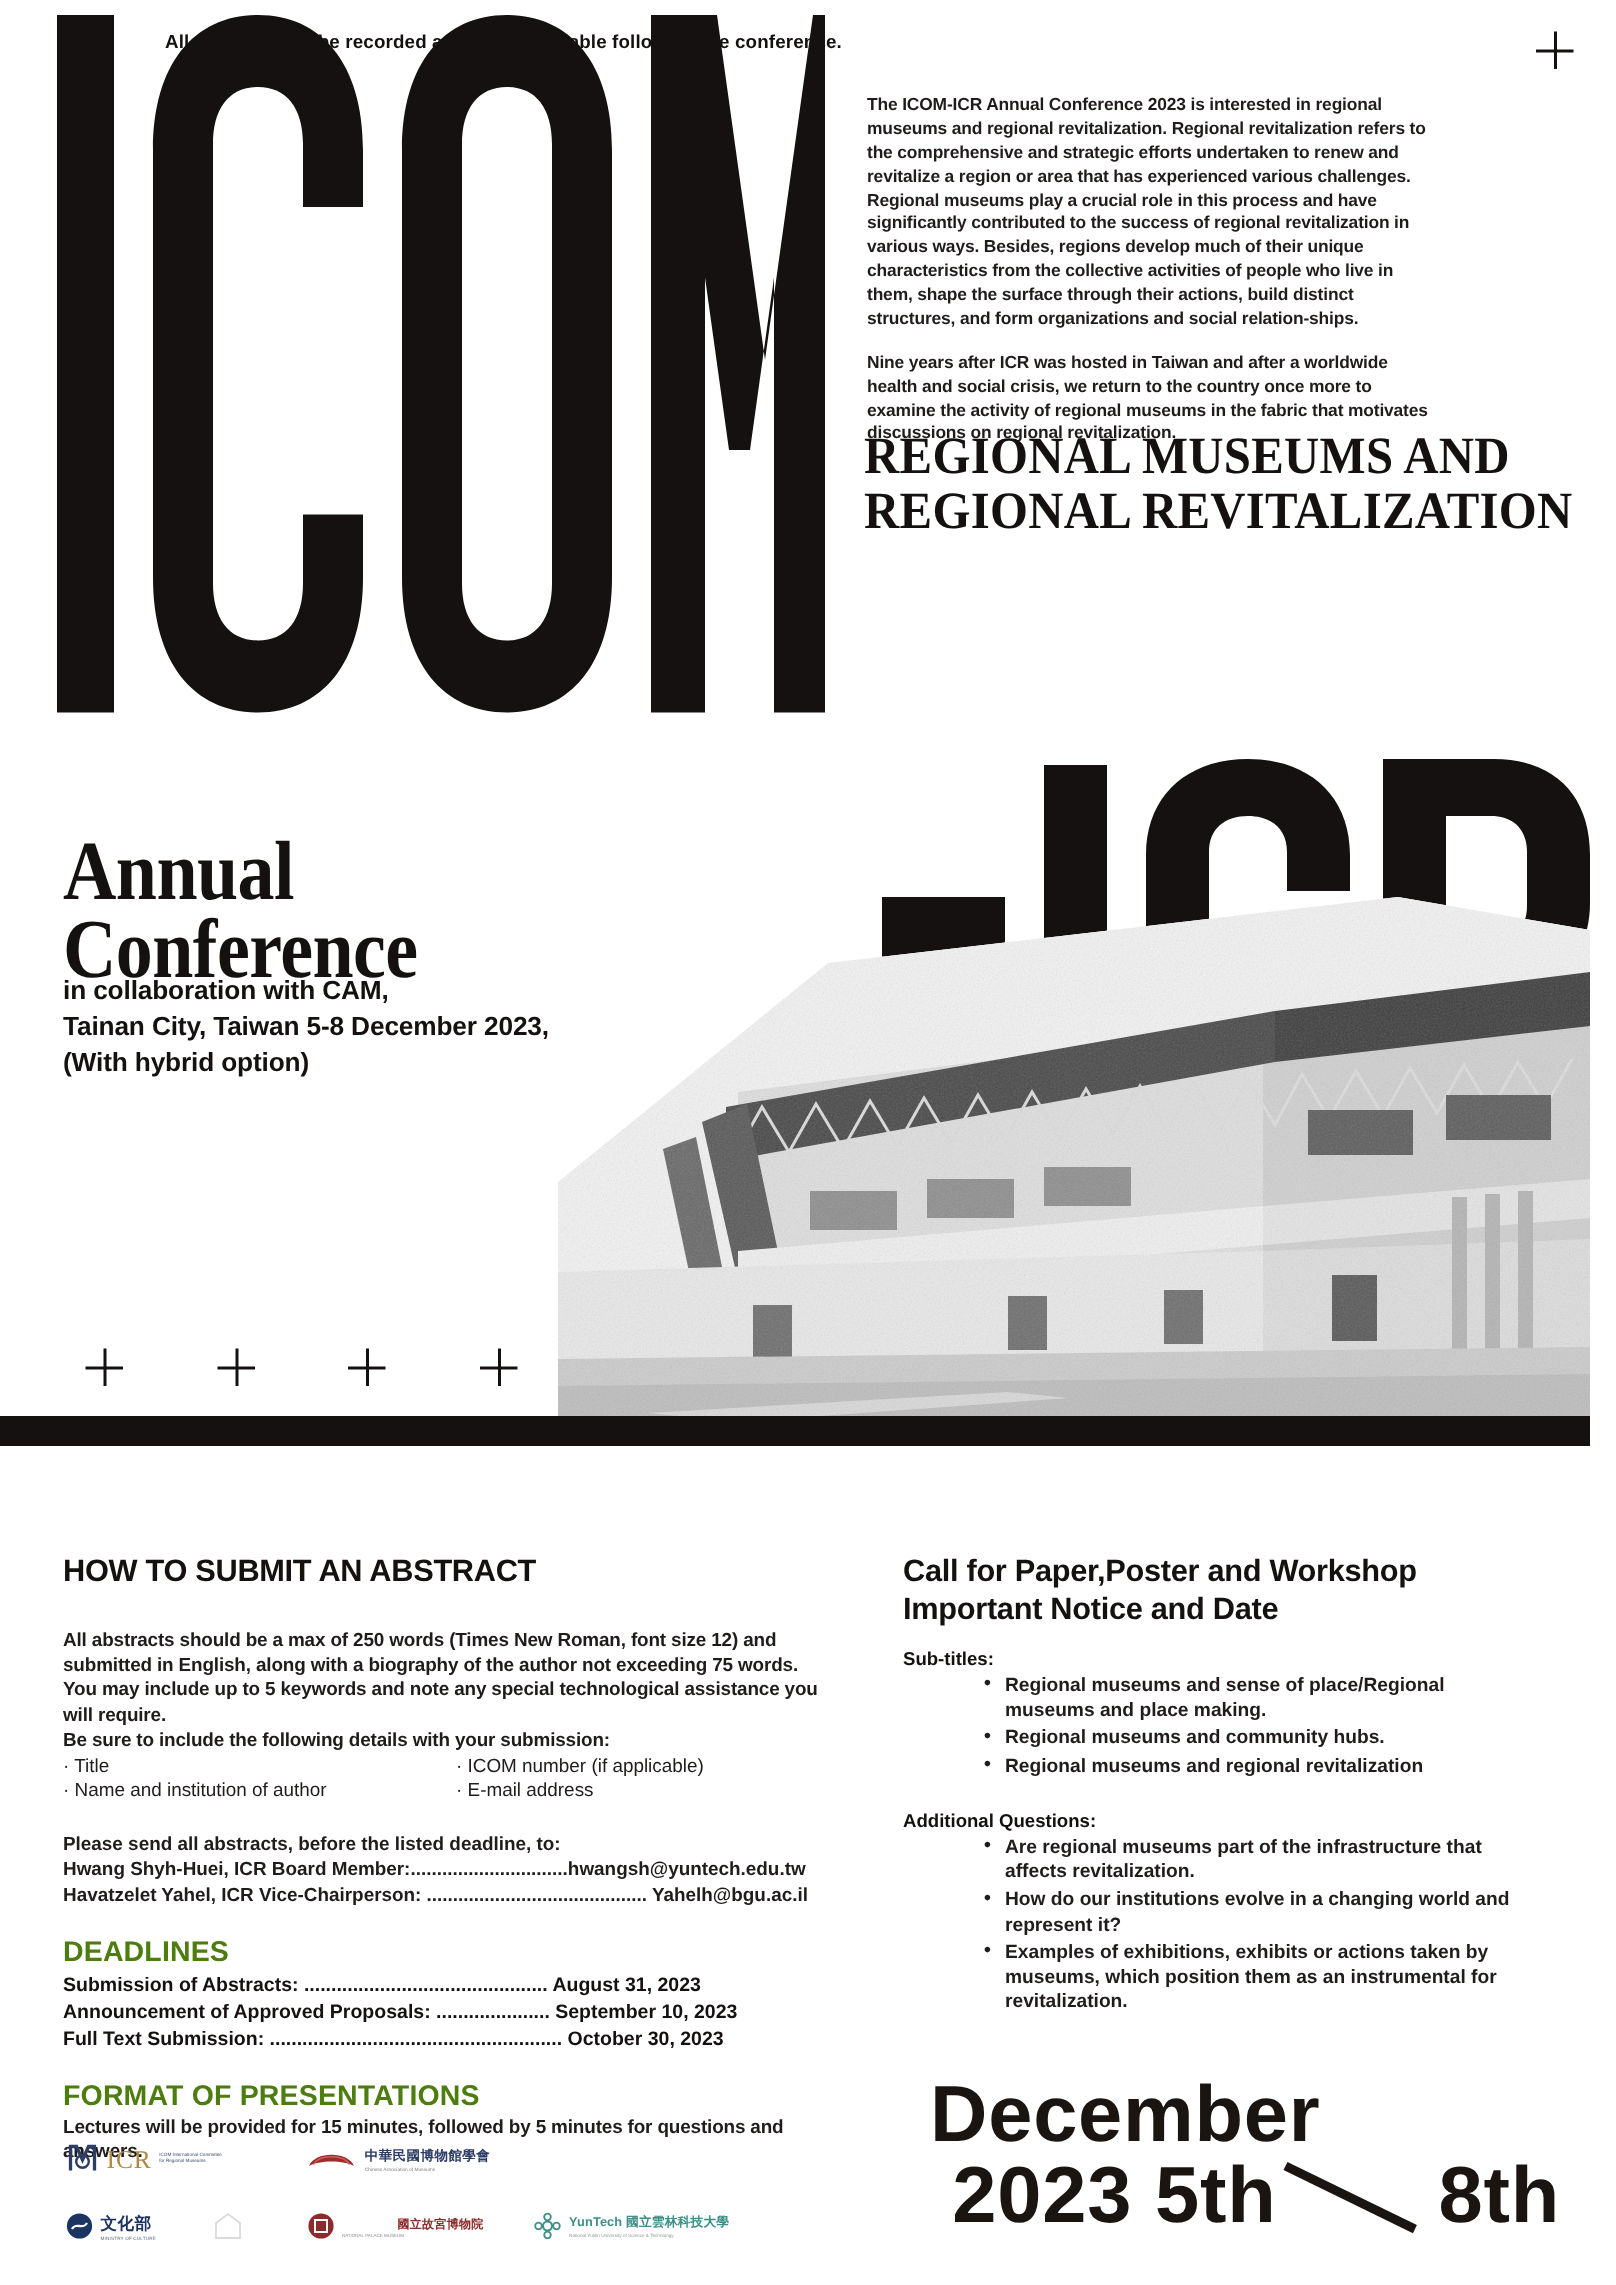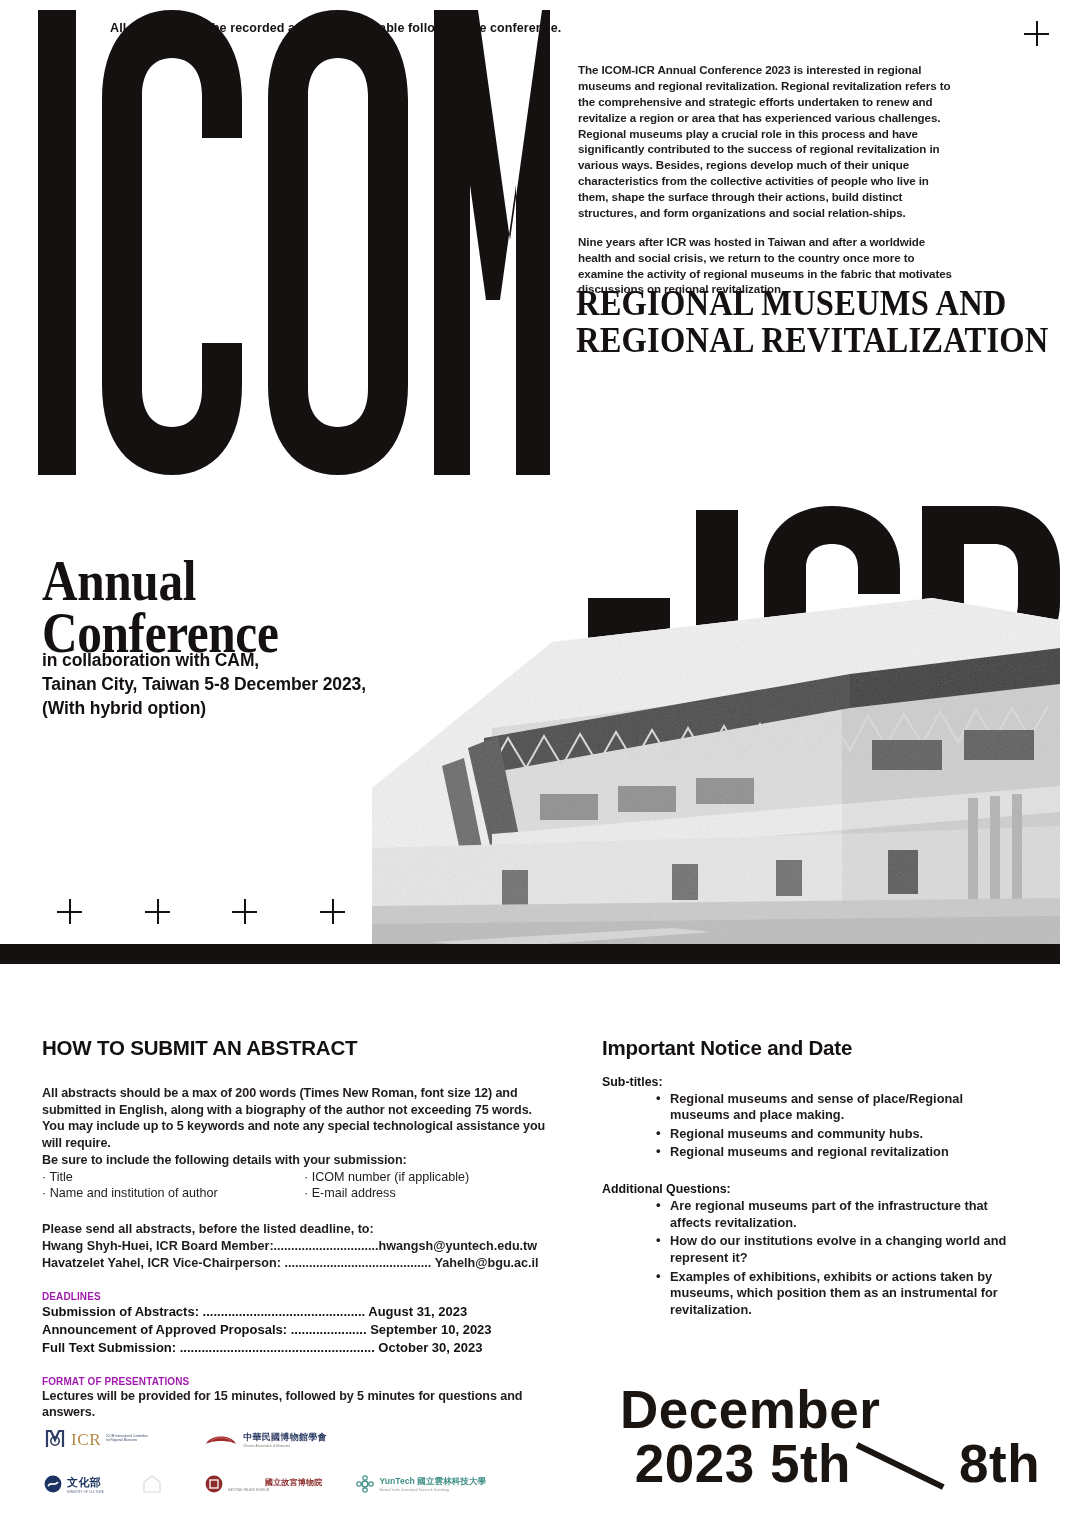--- a/index.html
+++ b/index.html
@@ -188,24 +188,24 @@
   .twocol-list .bullet-line {
     font-size: 12.6px;
     font-weight: normal;
     line-height: 1.33;
     color: #201c1b;
     white-space: nowrap;
   }
   .gap-md { height: 19px; }
 
   .dl-head {
-    font-size: 10px;
+    font-size: 19px;
     font-weight: bold;
     letter-spacing: 0.1px;
-    color: #a21caf;
+    color: #4d7c0f;
     margin-bottom: 1px;
   }
   .dl-row {
     font-size: 13px;
     font-weight: bold;
     line-height: 1.38;
     color: #141110;
     white-space: nowrap;
   }
   .contact-row {
@@ -475,21 +475,21 @@
   <div class="collab">
     <span class="line">in collaboration with CAM,</span>
     <span class="line">Tainan City, Taiwan 5-8 December 2023,</span>
     <span class="line">(With hybrid option)</span>
   </div>
 
   <div class="col-left">
     <div class="sec-title">HOW TO SUBMIT AN ABSTRACT</div>
 
     <div class="body-text">
-      <span class="line">All abstracts should be a max of 200 words (Times New Roman, font size 12) and</span>
+      <span class="line">All abstracts should be a max of 250 words (Times New Roman, font size 12) and</span>
       <span class="line">submitted in English, along with a biography of the author not exceeding 75 words.</span>
       <span class="line">You may include up to 5 keywords and note any special technological assistance you</span>
       <span class="line">will require.</span>
       <span class="line">Be sure to include the following details with your submission:</span>
     </div>
 
     <div class="twocol-list">
       <div class="col">
         <div class="bullet-line">· Title</div>
         <div class="bullet-line">· Name and institution of author</div>
@@ -517,20 +517,21 @@
 
     <div class="dl-head">FORMAT OF PRESENTATIONS</div>
     <div class="body-text">
       <span class="line">Lectures will be provided for 15 minutes, followed by 5 minutes for questions and</span>
       <span class="line">answers.</span>
     </div>
   </div>
 
   <div class="col-right">
     <div class="sec-title two-line">
+      <span class="line">Call for Paper,Poster and Workshop</span>
       <span class="line">Important Notice and Date</span>
     </div>
 
     <div class="sub-label">Sub-titles:</div>
     <ul class="dot-list">
       <li>Regional museums and sense of place/Regional museums and place making.</li>
       <li>Regional museums and community hubs.</li>
       <li>Regional museums and regional revitalization</li>
     </ul>
 

